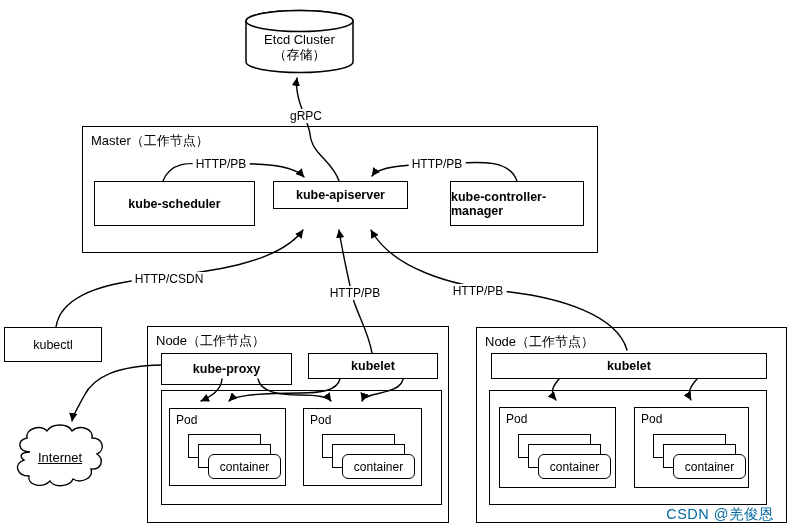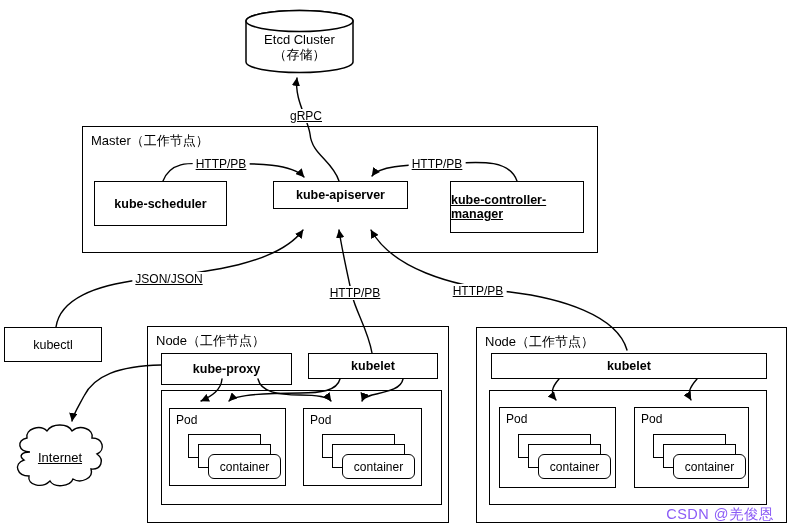--- a/index.html
+++ b/index.html
@@ -9,40 +9,40 @@
   }
   .box{position:absolute;border:1.5px solid #000;background:#fff;box-sizing:border-box;z-index:1;}
   .titled{display:flex;align-items:center;justify-content:center;font-weight:bold;font-size:12.5px;}
   .plainc{display:flex;align-items:center;justify-content:center;font-weight:normal;font-size:12.5px;}
   .grouplabel{position:absolute;left:8px;top:5px;font-size:13px;white-space:nowrap;}
   .podlabel{position:absolute;left:6px;top:4px;font-size:12px;}
   .crect{position:absolute;border:1.3px solid #000;background:#fff;box-sizing:border-box;}
   .cfront{display:flex;align-items:center;justify-content:center;font-size:12px;border-radius:6px;}
   #arrows{position:absolute;left:0;top:0;z-index:5;pointer-events:none;}
   .edgelabel{position:absolute;z-index:6;transform:translate(-50%,-50%);
-    background:#fff;padding:0 3px;font-size:12px;white-space:nowrap;text-decoration:underline;}
+    background:#fff;padding:0 3px;font-size:12px;white-space:nowrap;}
   .shape-label{position:absolute;z-index:6;text-align:center;font-size:13px;line-height:15px;}
   #watermark{position:absolute;z-index:7;right:14px;top:505px;font-size:14.5px;
-    color:#8b5cf6;letter-spacing:.5px;white-space:nowrap;}
+    color:#0369a1;letter-spacing:.5px;white-space:nowrap;}
 </style>
 </head>
 <body>
 
 <div id="canvas">
 
   <div class="box" style="left:82px;top:126px;width:516px;height:127px;">
     <div class="grouplabel">Master（工作节点）</div>
   </div>
-  <div class="box titled" style="left:94px;top:181px;width:133px;height:45px;">
+  <div class="box titled" style="left:94px;top:181px;width:161px;height:45px;">
     <span>kube-scheduler</span>
   </div>
   <div class="box titled" style="left:273px;top:181px;width:135px;height:28px;">
     <span>kube-apiserver</span>
   </div>
-  <div class="box titled" style="left:450px;top:181px;width:134px;height:52px;text-decoration:underline;">
+  <div class="box titled" style="left:450px;top:181px;width:134px;height:45px;">
     <span>kube-controller-manager</span>
   </div>
 
   <div class="box plainc" style="left:4px;top:327px;width:98px;height:35px;">
     <span>kubectl</span>
   </div>
 
   <div class="box" style="left:147px;top:326px;width:302px;height:197px;">
     <div class="grouplabel">Node（工作节点）</div>
   </div>
@@ -142,18 +142,18 @@
 
   <div class="shape-label" style="left:249px;top:32px;width:101px;">
     <div>Etcd Cluster</div>
     <div>（存储）</div>
   </div>
   <div class="shape-label" style="left:20px;top:450px;width:80px;text-decoration:underline;">Internet</div>
 
   <div class="edgelabel" style="left:306px;top:116px;">gRPC</div>
   <div class="edgelabel" style="left:221px;top:164px;">HTTP/PB</div>
   <div class="edgelabel" style="left:437px;top:164px;">HTTP/PB</div>
-  <div class="edgelabel" style="left:169px;top:279px;">JSON/JSON</div>
+  <div class="edgelabel" style="left:169px;top:279px;">HTTP/CSDN</div>
   <div class="edgelabel" style="left:355px;top:293px;">HTTP/PB</div>
   <div class="edgelabel" style="left:478px;top:291px;">HTTP/PB</div>
 
   <div id="watermark">CSDN @羌俊恩</div>
 </div>
 
 </body></html>

